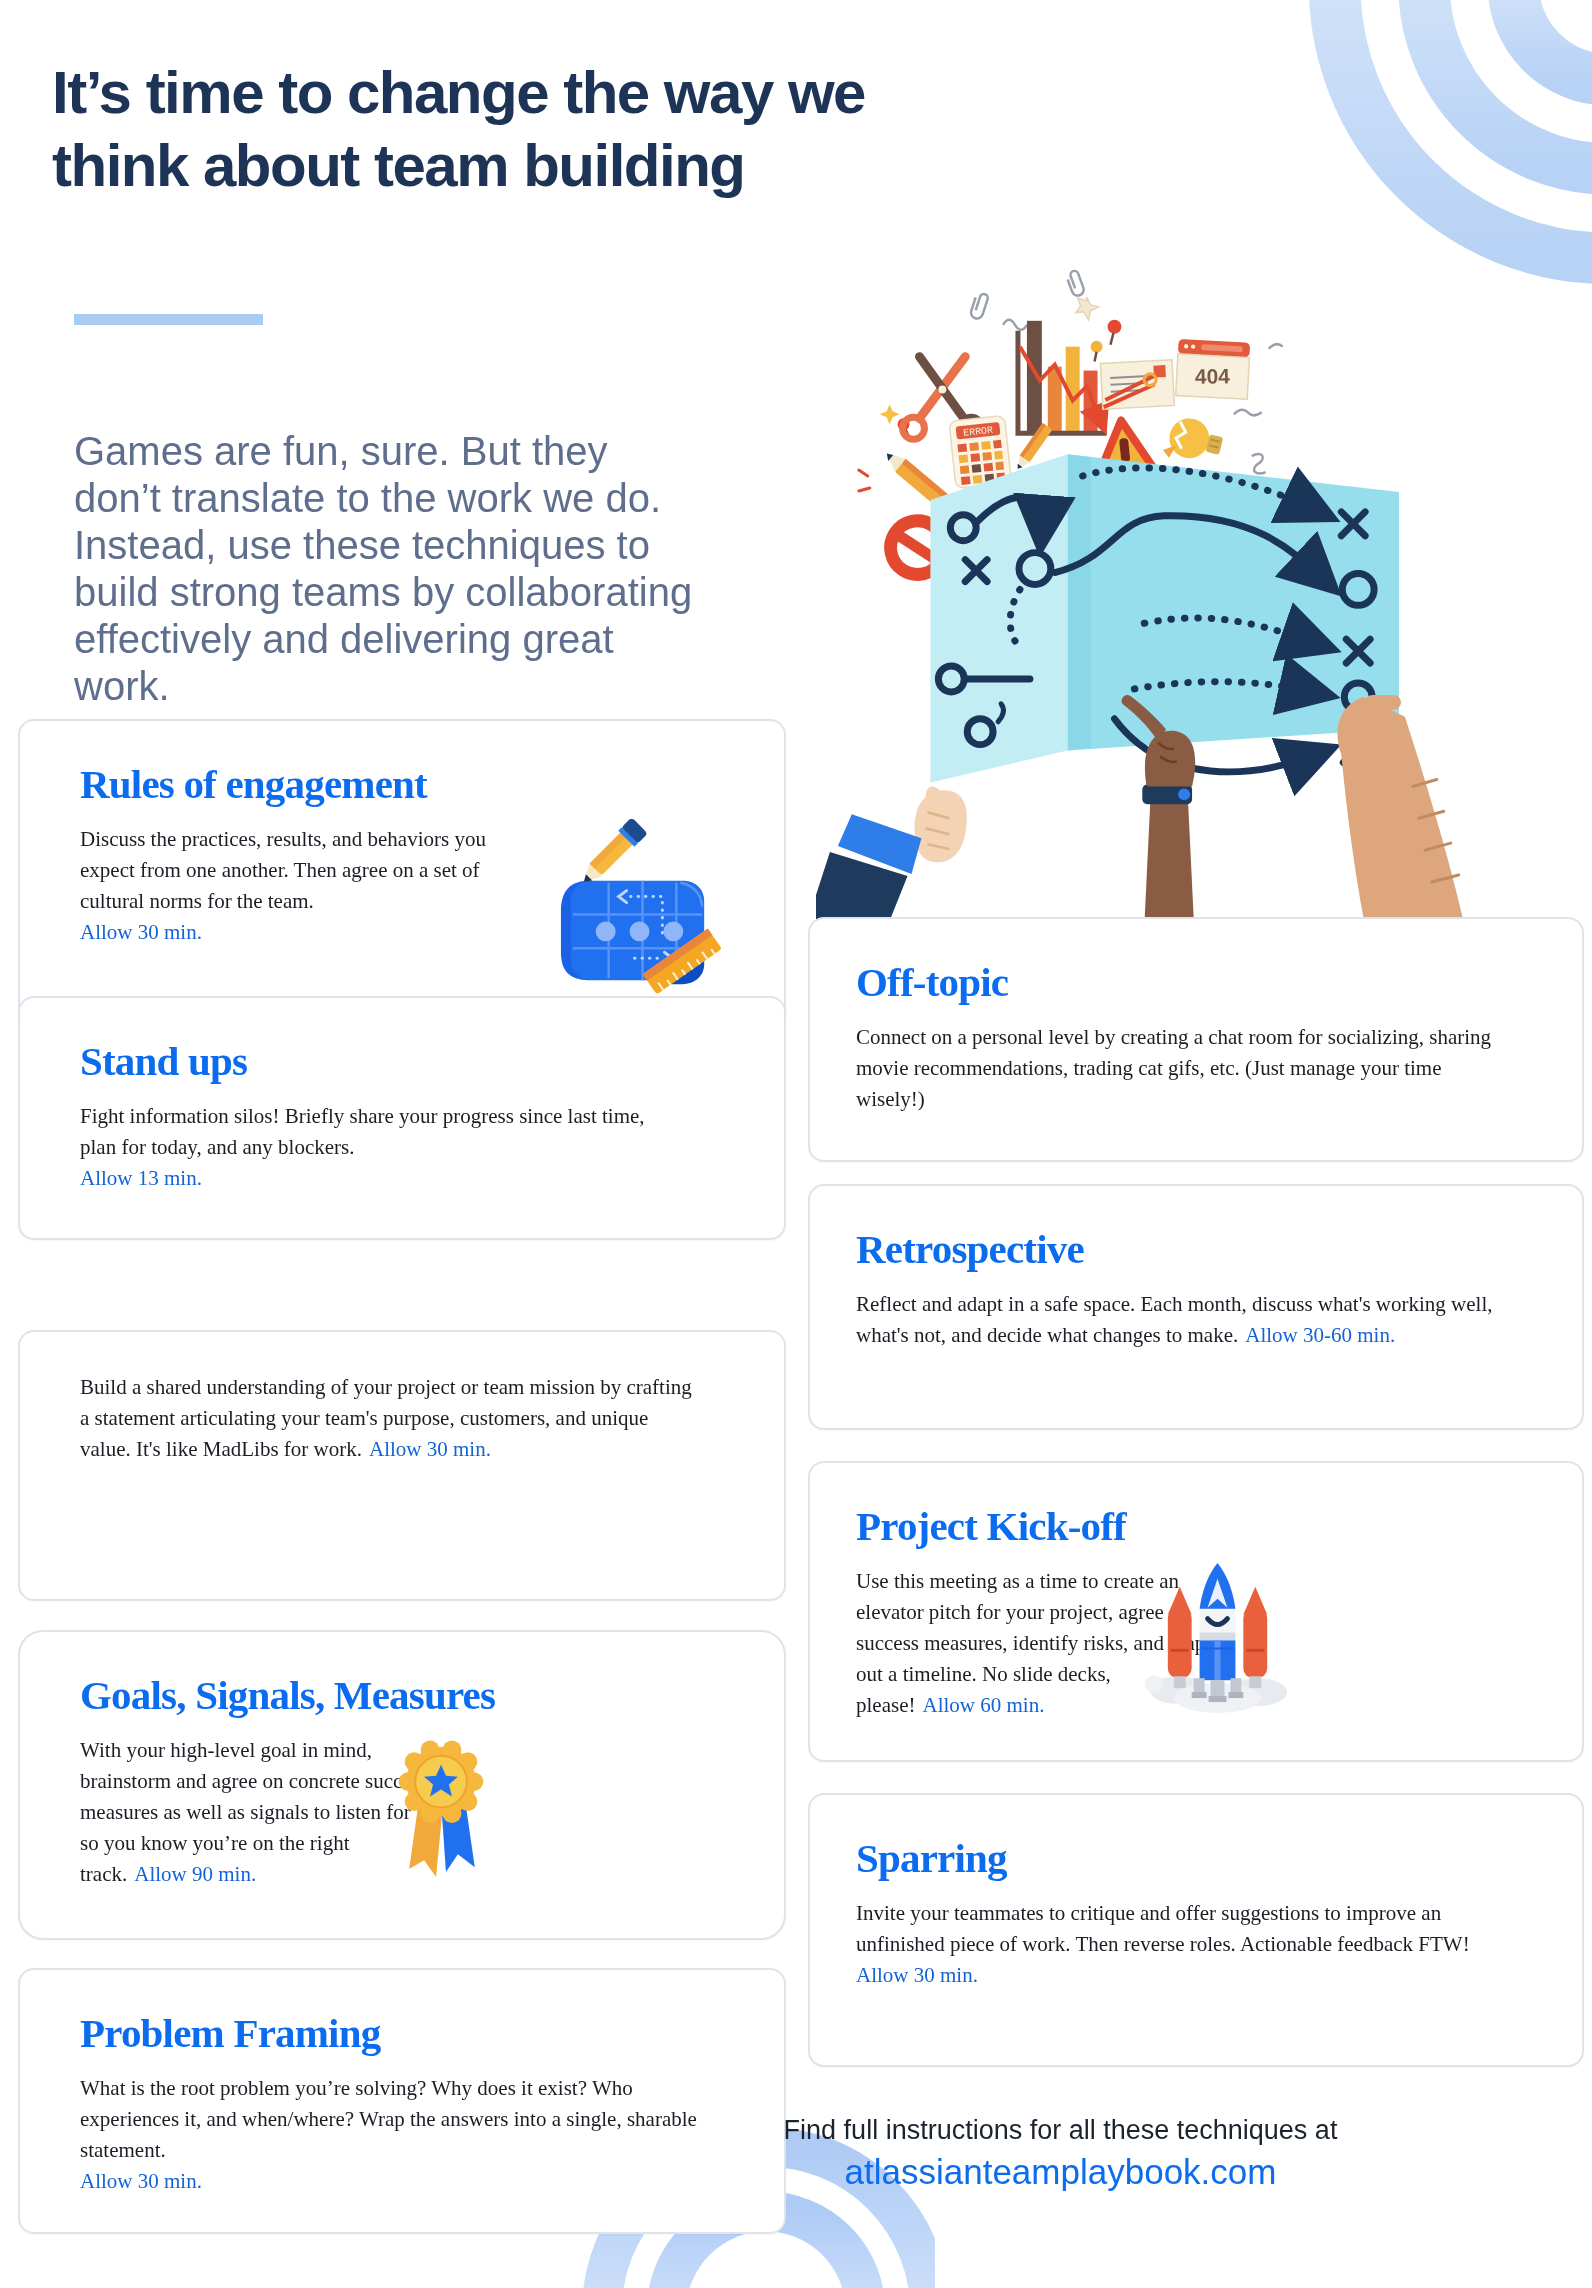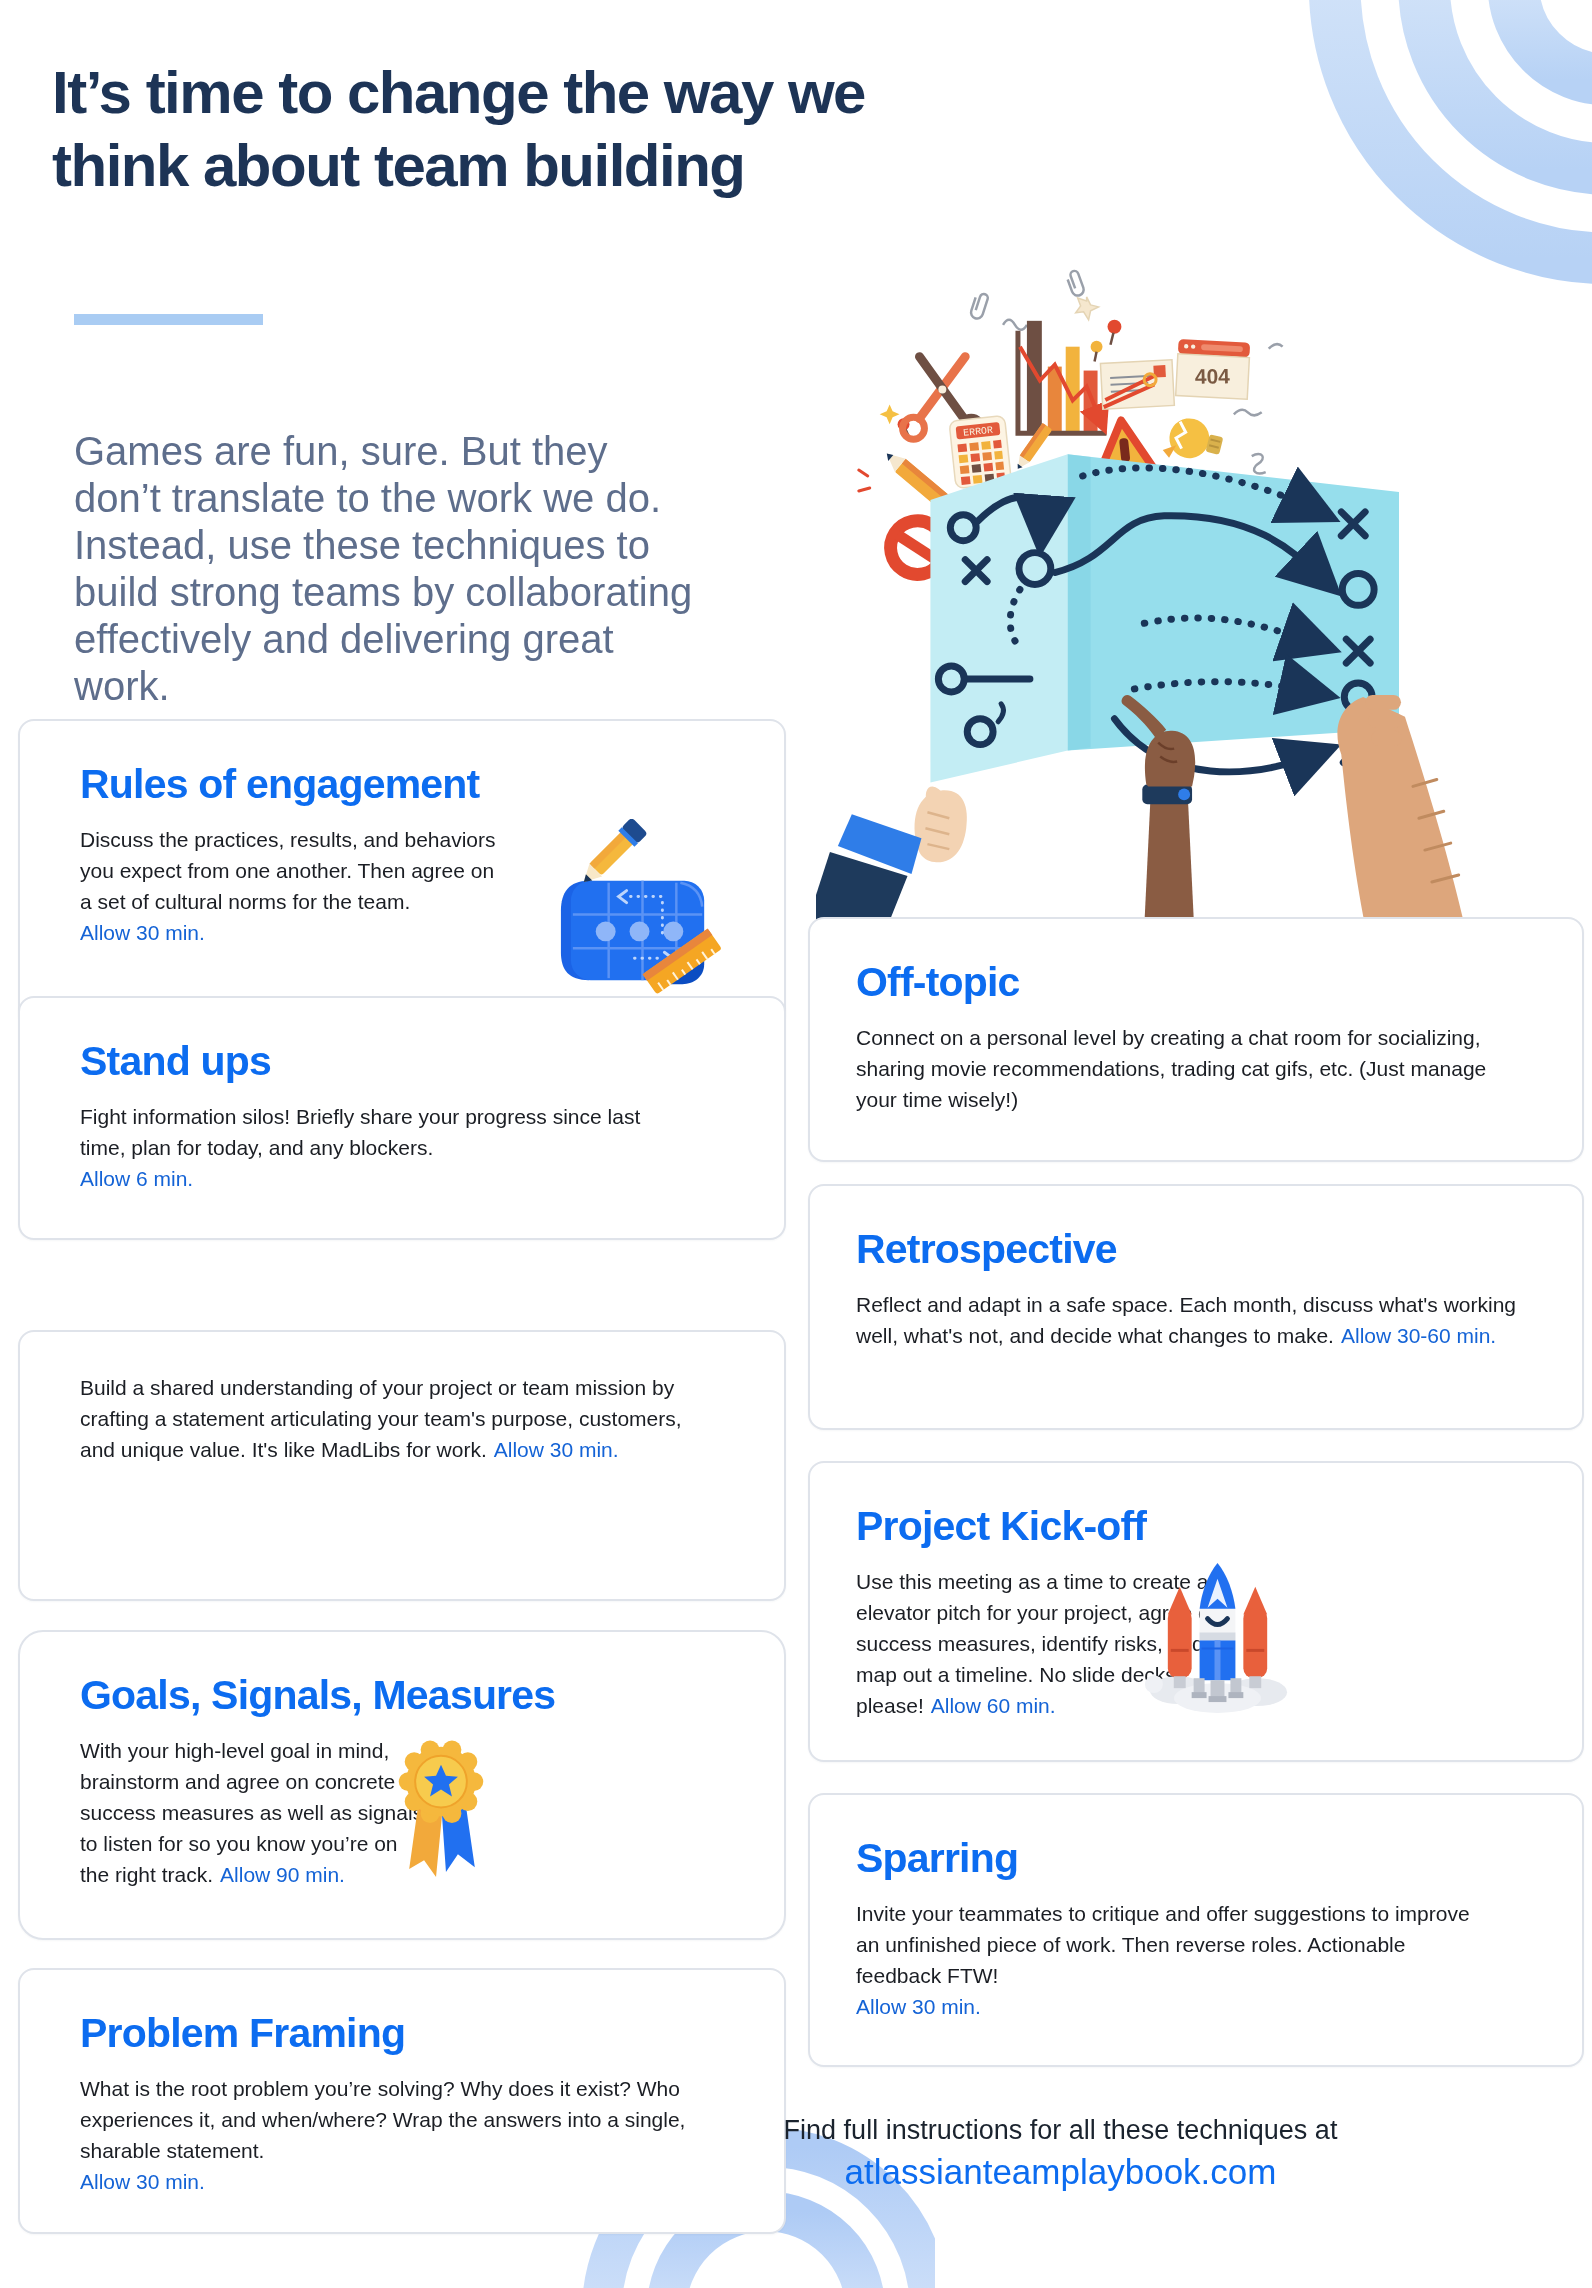--- a/index.html
+++ b/index.html
@@ -21,20 +21,21 @@
   
   .arcs-tr{position:absolute;right:0;top:0;z-index:0;}
   .arcs-bl{position:absolute;left:577px;top:2117px;z-index:0;}
   
   .illus{position:absolute;left:816px;top:229px;z-index:1;}
   
   .card{
     position:absolute;background:#ffffff;border:2px solid #DFE3EA;border-radius:16px;
     box-sizing:border-box;padding:40px 24px 0 60px;z-index:2;
     box-shadow:0 1px 2px rgba(23,43,77,.04);
+    font-family:Liberation Serif, serif;
   }
   .card-title{
     font-size:41px;font-weight:bold;letter-spacing:-0.8px;color:#0C6CF0;
     margin:0 0 16px 0;line-height:1.15;
   }
   .card-body{
     font-size:21px;line-height:31px;color:#1B1E24;margin:0;
   }
   .allow{color:#1463D6;text-decoration:none;}
   .allow.inline{margin-left:7px;}
@@ -355,21 +356,21 @@
           <line x1="162" y1="157" x2="162" y2="148"></line>
             <line x1="171" y1="157" x2="171" y2="151"></line>
         </g>
       </g>
     </svg>
   </div>
 
   <div class="card c-l2">
     <h2 class="card-title">Stand ups</h2>
     <p class="card-body">Fight information silos! Briefly share your progress since last time, plan for today, and any blockers.</p>
-    <a class="allow block">Allow 6 min.</a>
+    <a class="allow block">Allow 13 min.</a>
   </div>
 
   <div class="card c-l3">
     <p class="card-body"><span>Build a shared understanding of your project or team mission by crafting a statement articulating your team's purpose, customers, and unique value. It's like MadLibs for work.</span><a class="allow inline">Allow 30 min.</a></p>
   </div>
 
   <div class="card c-l4">
     <h2 class="card-title">Goals, Signals, Measures</h2>
     <p class="card-body"><span>With your high-level goal in mind, brainstorm and agree on concrete success measures as well as signals to listen for so you know you’re on the right track.</span><a class="allow inline">Allow 90 min.</a></p>
     <svg class="card-icon icon-rosette" width="90" height="169" viewBox="0 0 90 170">

